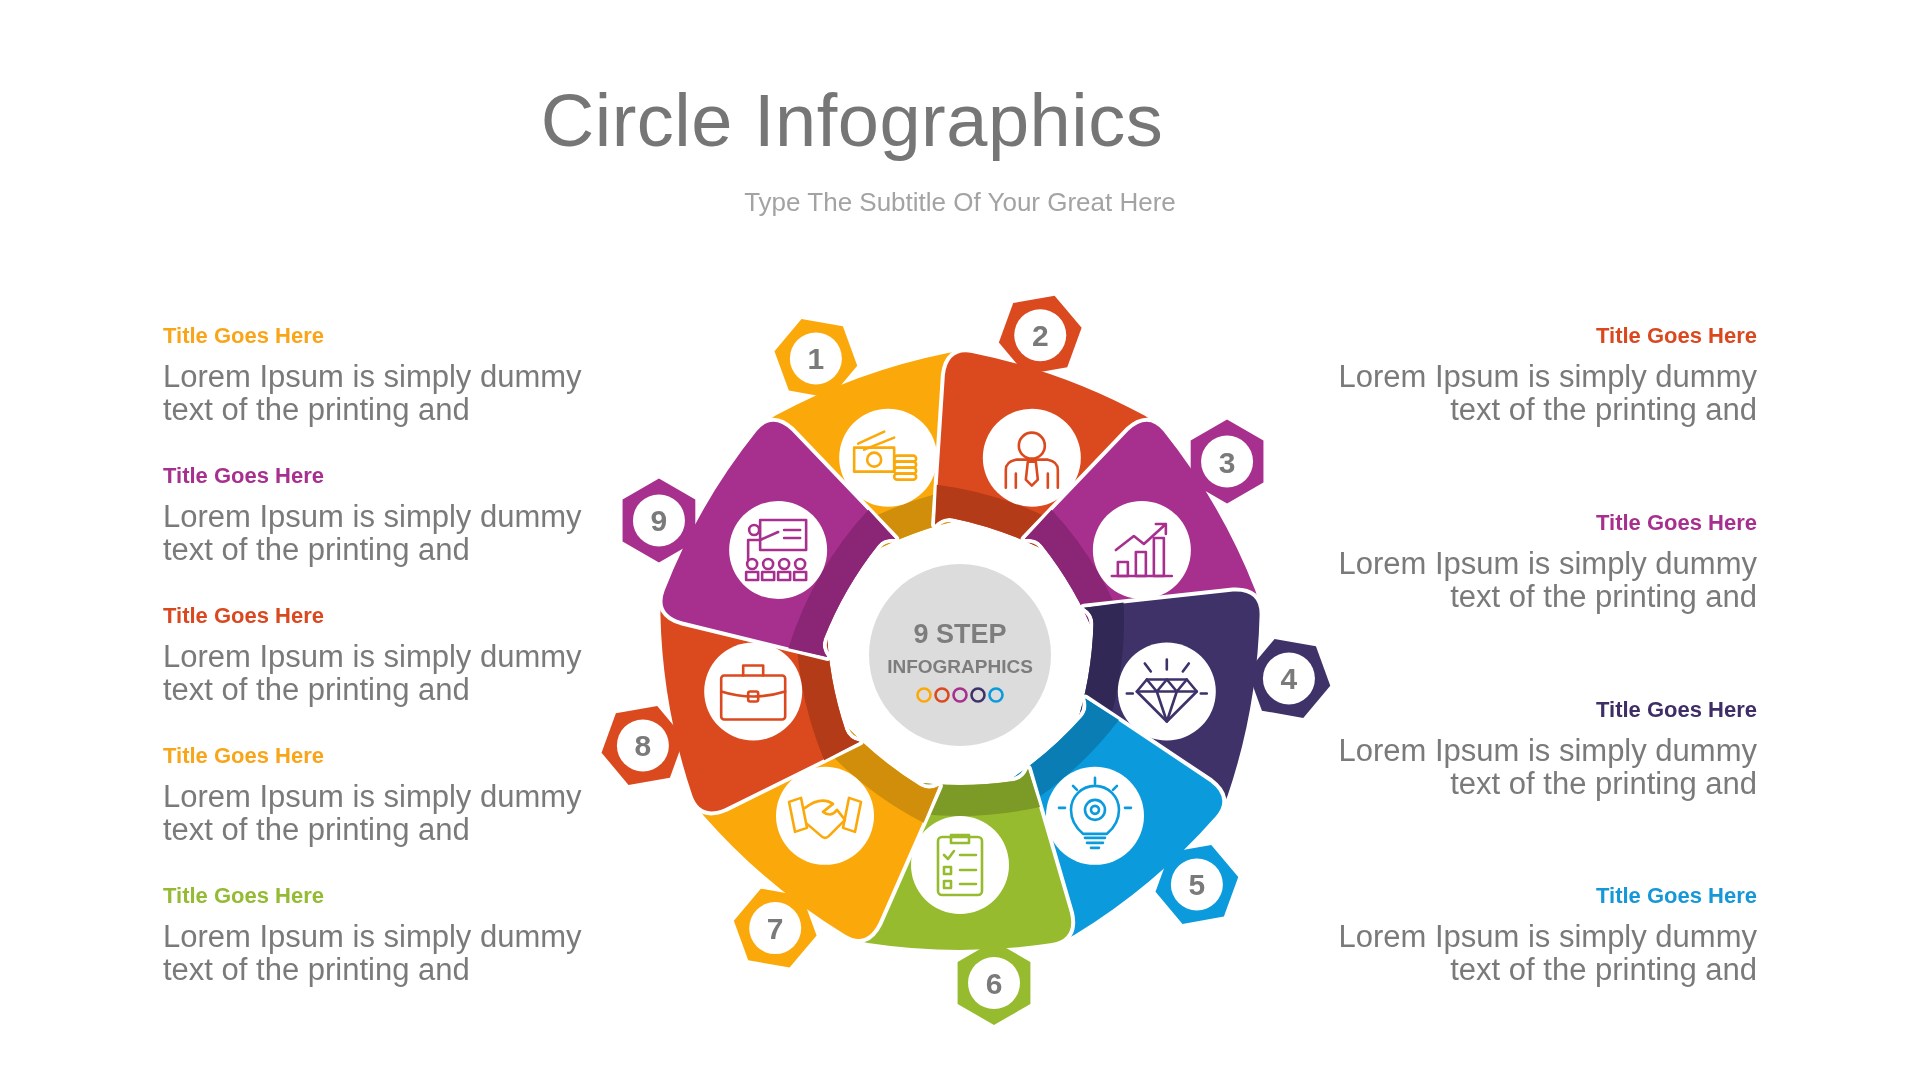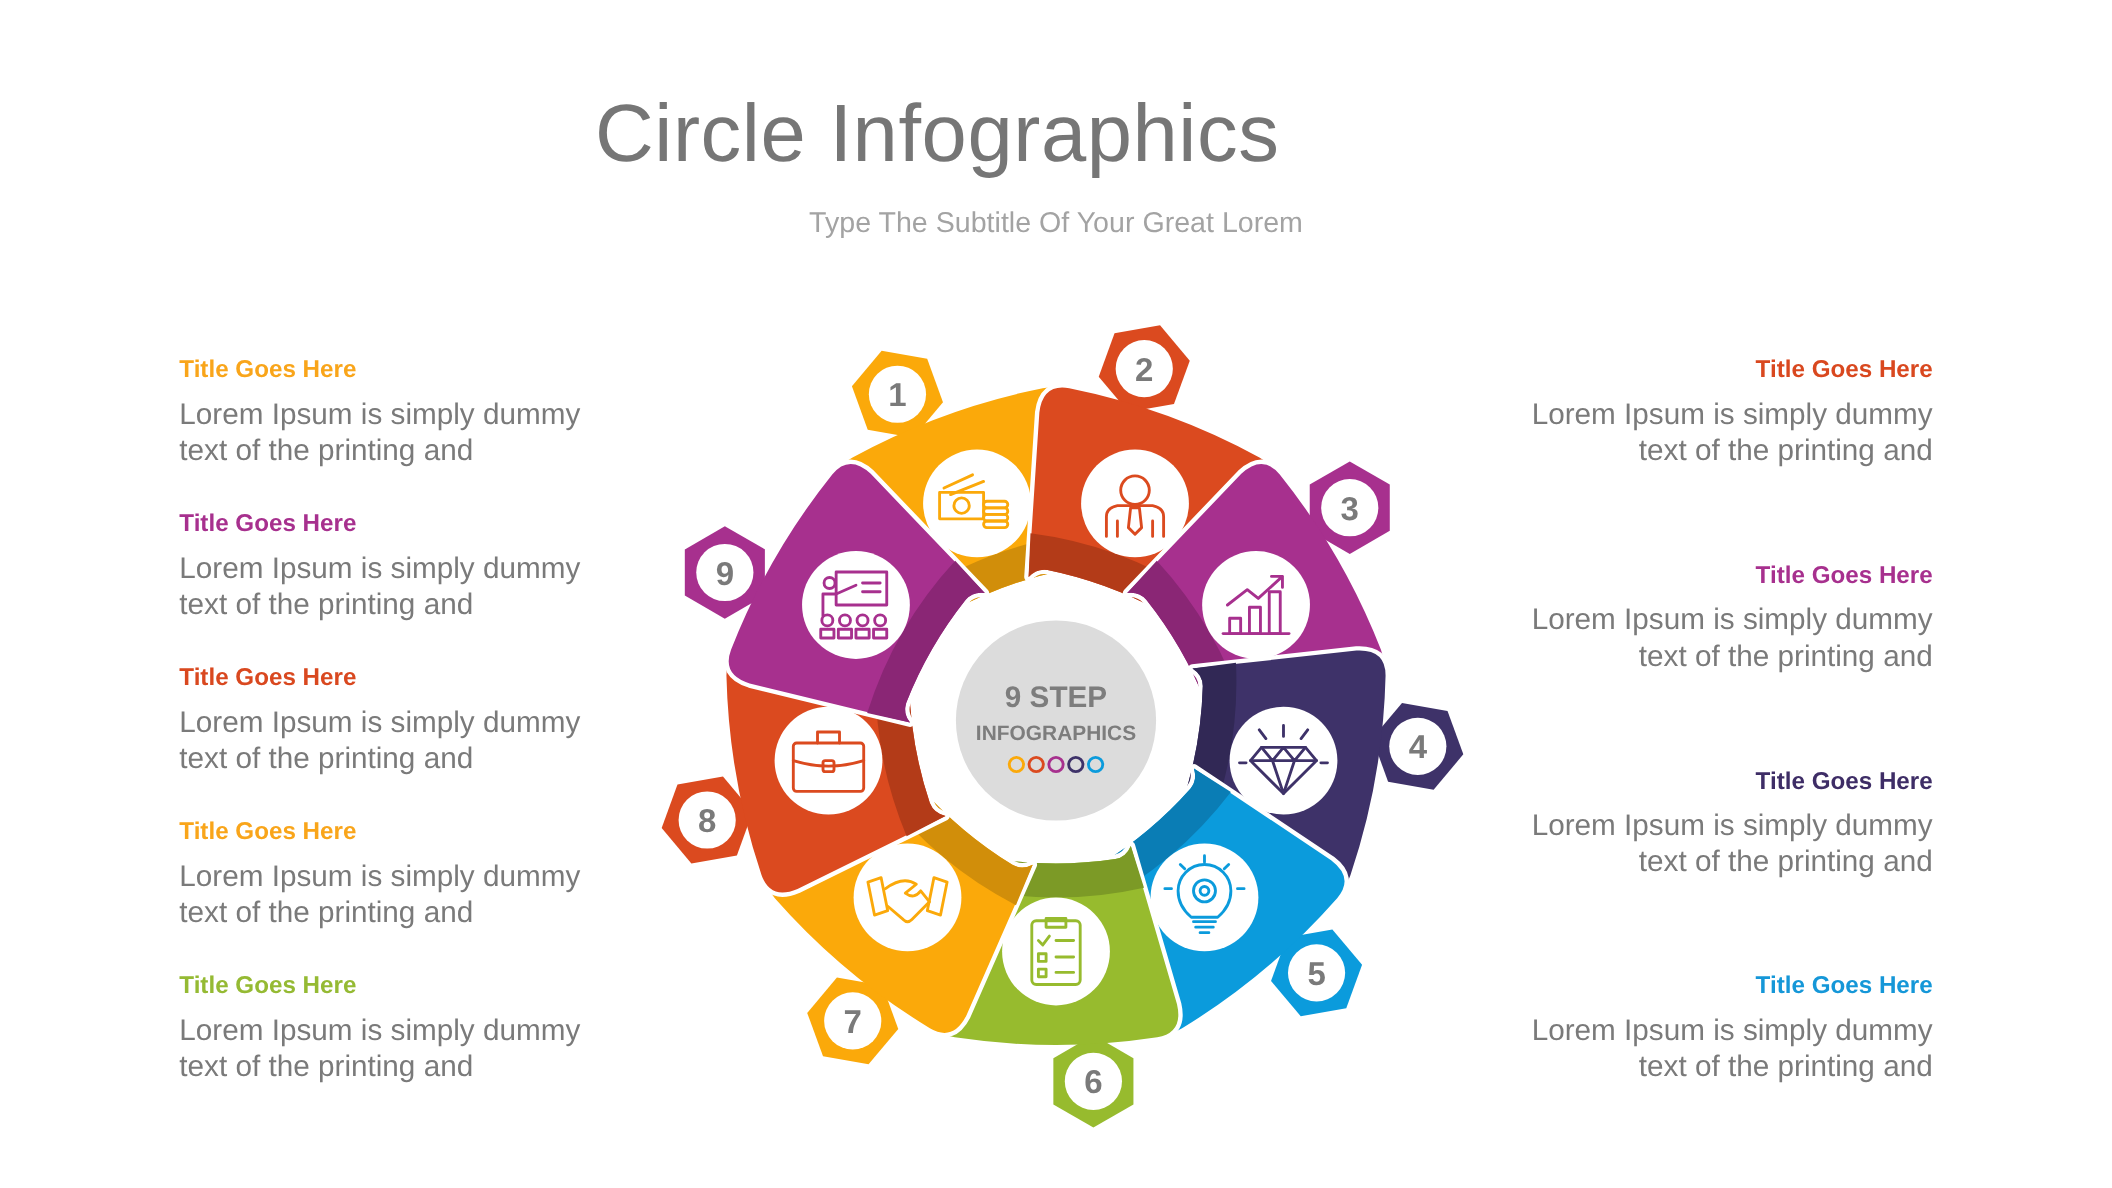--- a/index.html
+++ b/index.html
@@ -7,34 +7,34 @@
          font-family: "Liberation Sans", "DejaVu Sans", sans-serif; }
   .header { position: absolute; left: 0; top: 0; width: 1920px; text-align: center; }
   .page-title { position: absolute; left: 0; width: 1704px; top: 78px; font-size: 74px;
                 color: #767676; font-weight: normal; margin: 0; letter-spacing: 0.5px; }
   .page-subtitle { position: absolute; left: 0; width: 1920px; top: 187px; font-size: 26px;
                    color: #a3a3a3; margin: 0; }
   .item { position: absolute; width: 420px; }
   .item.left { left: 163px; text-align: left; }
   .item.right { left: 1337px; text-align: right; }
   .item-title { font-size: 22px; font-weight: bold; line-height: 36px; margin: 0 0 6px 0; }
-  .item-text { font-size: 27px; color: #7a7a7a; line-height: 33px; margin: 0; }
+  .item-text { font-size: 31px; color: #7a7a7a; line-height: 33px; margin: 0; }
   .item.right .item-text { width: 420px; }
   .item-text .l { display: block; white-space: nowrap; }
   #diagram { position: absolute; left: 0; top: 0; }
   .num-text { font-family: "Liberation Sans", "DejaVu Sans", sans-serif; font-weight: bold; font-size: 30px; fill: #7a7a7a; }
   .center-t1 { font-family: "Liberation Sans", "DejaVu Sans", sans-serif; font-weight: bold; font-size: 27px; fill: #7d7d7d; }
   .center-t2 { font-family: "Liberation Sans", "DejaVu Sans", sans-serif; font-weight: bold; font-size: 19px; fill: #7d7d7d; }
 </style>
 </head>
 <body>
 
 <div class="header">
   <h1 class="page-title">Circle Infographics</h1>
-  <p class="page-subtitle">Type The Subtitle Of Your Great Lorem</p>
+  <p class="page-subtitle">Type The Subtitle Of Your Great Here</p>
 </div>
 
 <div class="item left" style="top:318px">
   <div class="item-title" style="color: rgb(249, 165, 26);">Title Goes Here</div>
   <div class="item-text">
     <span class="l">Lorem Ipsum is simply dummy</span>
     <span class="l">text of the printing and</span>
   </div>
 </div>
 <div class="item left" style="top:458px">

